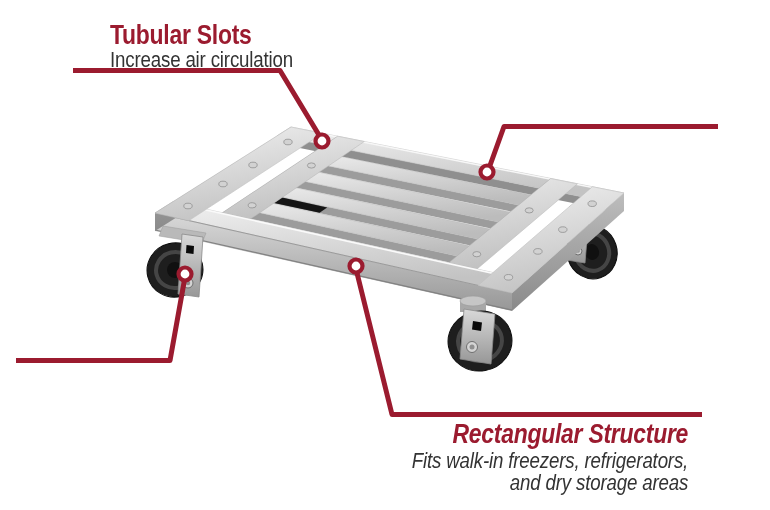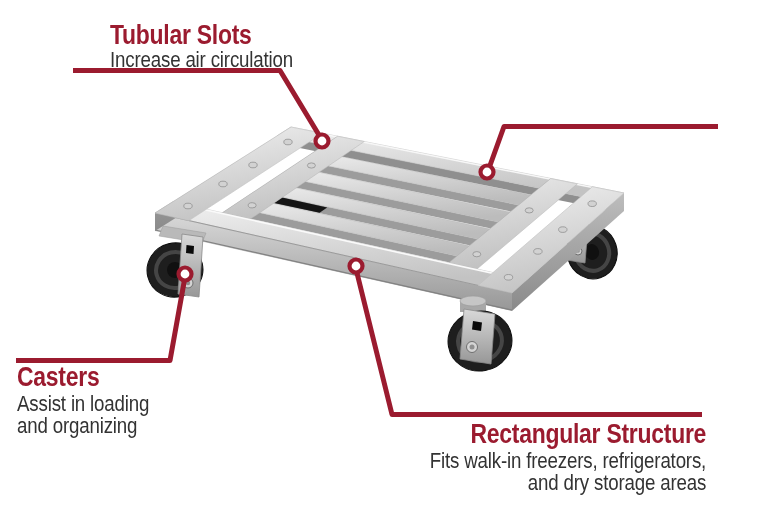--- a/index.html
+++ b/index.html
@@ -146,29 +146,22 @@
   </svg>
 
   <div class="callout" style="left:73px;top:22px;margin-left:37px;">
     <div class="co-left">
       <div class="co-title">Tubular Slots</div>
       <div class="co-desc tight">Increase air circulation</div>
     </div>
   </div>
 
 
-  <div class="callout" style="left:17px;top:364px;">
-    <div class="co-left">
-      <div class="co-title">Casters</div>
-      <div class="co-desc">Assist in loading</div>
-      <div class="co-desc tight" style="margin-top:0;">and organizing</div>
-    </div>
-  </div>
 
-  <div class="callout" style="right:64px;top:421px;">
+  <div class="callout" style="right:82px;top:421px;font-style:italic;">
     <div class="co-right">
       <div class="co-title">Rectangular Structure</div>
       <div class="co-desc">Fits walk-in freezers, refrigerators,</div>
       <div class="co-desc tight" style="margin-top:0;">and dry storage areas</div>
     </div>
   </div>
 
 </div>
 
 </body></html>

